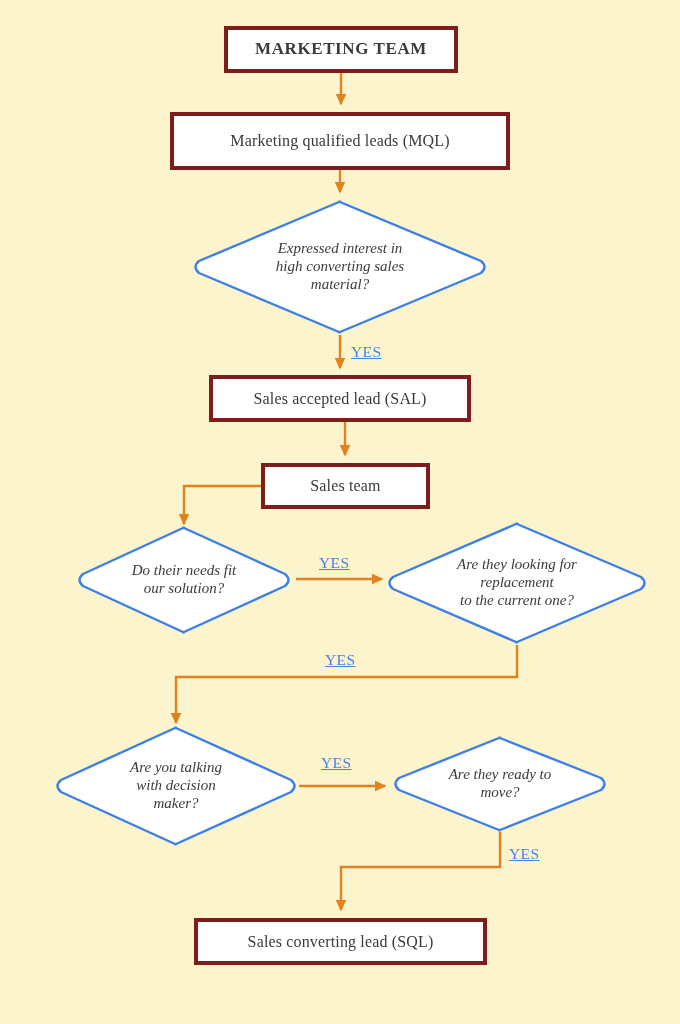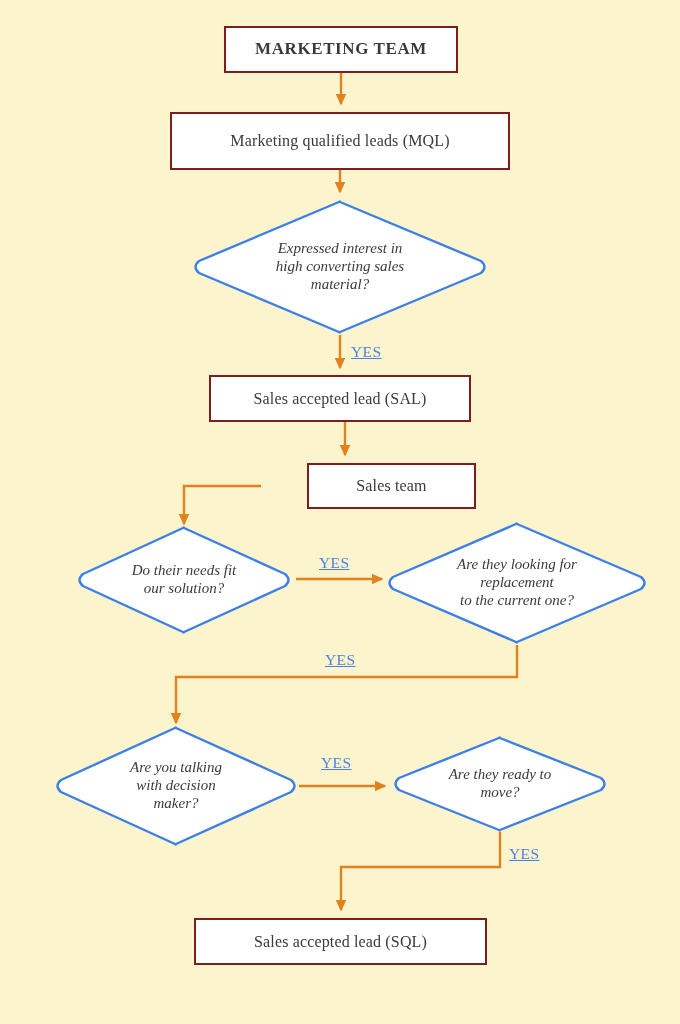--- a/index.html
+++ b/index.html
@@ -27,21 +27,21 @@
     width: 680px;
     height: 1024px;
     pointer-events: none;
   }
 
   
   .node-box {
     position: absolute;
     box-sizing: border-box;
     background: #ffffff;
-    border: 2px solid #7f1d1d;
+    border: 4px solid #7f1d1d;
     display: flex;
     align-items: center;
     justify-content: center;
     text-align: center;
     color: #3a3a3a;
     font-size: 16px;
     line-height: 1.2;
     letter-spacing: .15px;
   }
   .node-box.title {
@@ -136,21 +136,21 @@
     </svg>
     <div class="dtext">Expressed interest in
 high converting sales
 material?</div>
   </div>
 
   <div class="node-box" style="left:209px; top:375px; width:262px; height:47px;">
     <span>Sales accepted lead (SAL)</span>
   </div>
 
-  <div class="node-box" style="left:261px; top:463px; width:169px; height:46px;margin-left:46px;">
+  <div class="node-box" style="left:261px; top:463px; width:169px; height:46px;">
     <span>Sales team</span>
   </div>
 
   <div class="node-diamond" style="left:386px; top:521px; width:262px; height:124px;">
     <svg width="262" height="124" viewBox="0 0 262 124">
       <path d="M 131 3 L 255 56 Q 262 62 255 68 L 131 121 Q 131 122 130 121 L 7 68 Q 0 62 7 56 L 130 3 Q 131 2 131 3 Z" fill="#ffffff" stroke="#3d7fe8" stroke-width="2.4" stroke-linejoin="round"></path>
     </svg>
     <div class="dtext">Are they looking for
 replacement
 to the current one?</div>
@@ -175,21 +175,21 @@
   <div class="node-diamond" style="left:54px; top:725px; width:244px; height:122px;">
     <svg width="244" height="122" viewBox="0 0 244 122">
       <path d="M 122 3 L 237 55 Q 244 61 237 67 L 122 119 Q 122 120 121 119 L 7 67 Q 0 61 7 55 L 121 3 Q 122 2 122 3 Z" fill="#ffffff" stroke="#3d7fe8" stroke-width="2.4" stroke-linejoin="round"></path>
     </svg>
     <div class="dtext">Are you talking
 with decision
 maker?</div>
   </div>
 
   <div class="node-box" style="left:194px; top:918px; width:293px; height:47px;">
-    <span>Sales accepted lead (SQL)</span>
+    <span>Sales converting lead (SQL)</span>
   </div>
 
   <div class="edge-label" style="left:351px; top:343px;">YES</div>
 
   <div class="edge-label" style="left:319px; top:554px;">YES</div>
 
   <div class="edge-label" style="left:325px; top:651px;">YES</div>
 
   <div class="edge-label" style="left:321px; top:754px;">YES</div>
 

